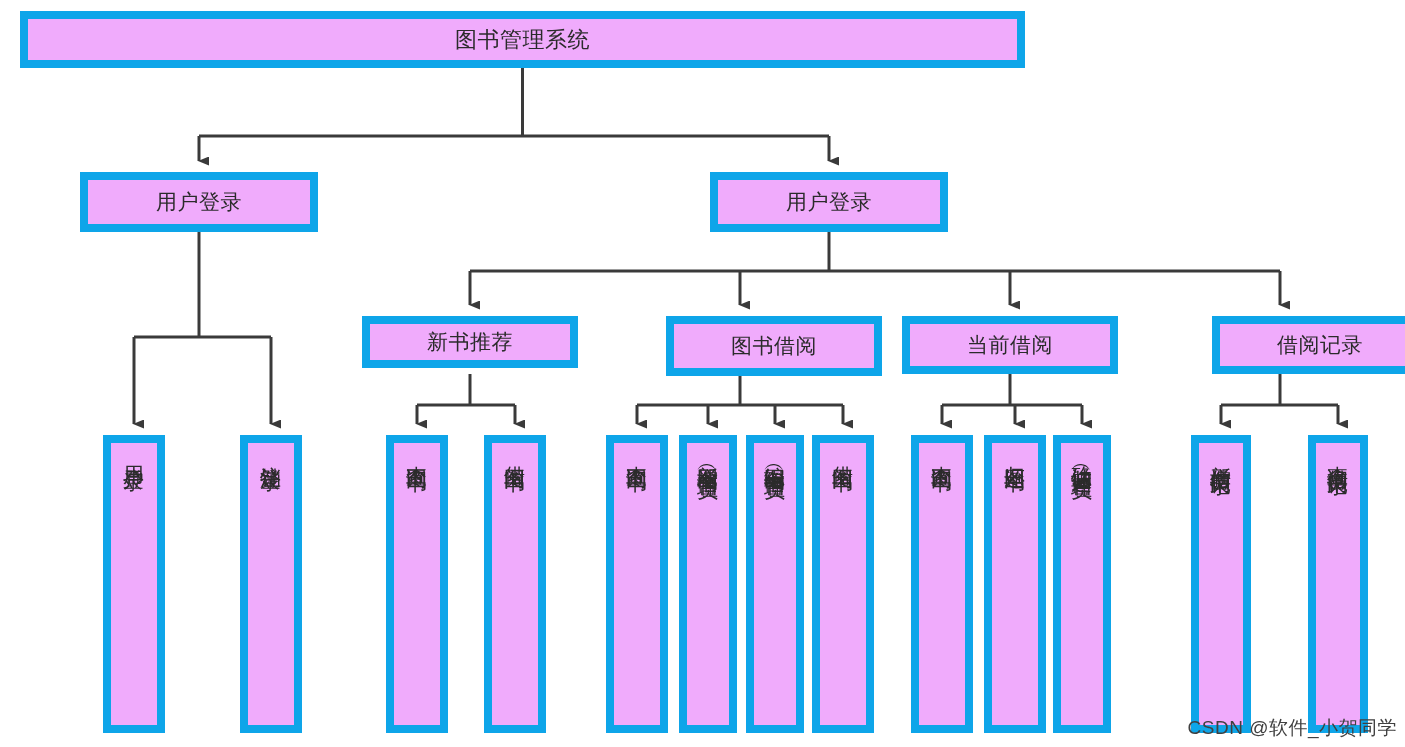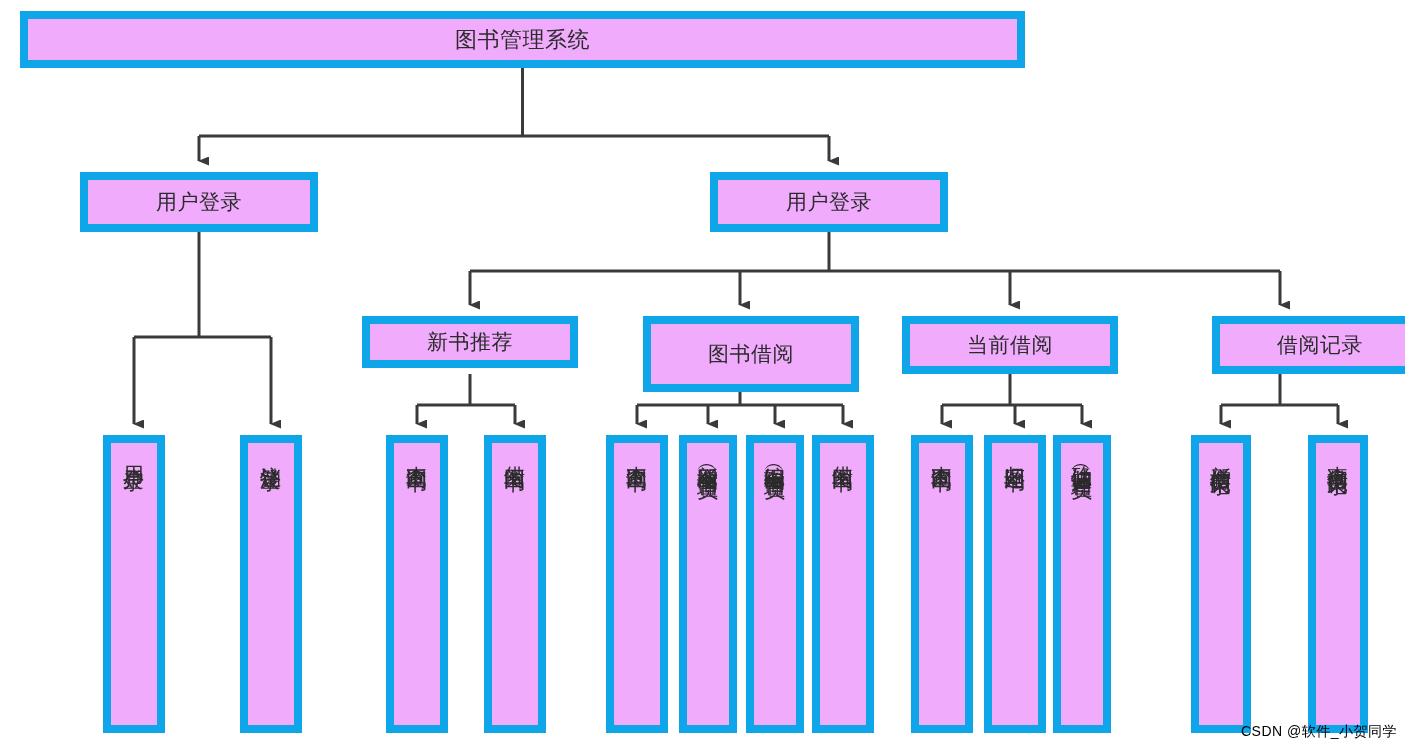--- a/index.html
+++ b/index.html
@@ -60,22 +60,22 @@
     text-orientation: upright;
     font-size: 21px;
     line-height: 1.0;
     letter-spacing: 2px;
     white-space: nowrap;
   }
   .watermark {
     position: absolute;
     right: 8px;
     bottom: 6px;
-    font-size: 14px;
-    color: #000000;
+    font-size: 19px;
+    color: #404040;
     letter-spacing: 0.5px;
     z-index: 3;
     white-space: nowrap;
   }
 </style>
 </head>
 <body>
 
 <div id="canvas">
 
@@ -129,21 +129,21 @@
   <div class="node h" style="left:80px; top:172px; width:238px; height:60px;">
     <span class="label">用户登录</span>
   </div>
   <div class="node h" style="left:710px; top:172px; width:238px; height:60px;">
     <span class="label">用户登录</span>
   </div>
 
   <div class="node h" style="left:362px; top:316px; width:216px; height:52px;">
     <span class="label">新书推荐</span>
   </div>
-  <div class="node h" style="left:643px; top:316px; width:216px; height:76px;">
+  <div class="node h" style="left:666px; top:316px; width:216px; height:60px;">
     <span class="label">图书借阅</span>
   </div>
   <div class="node h" style="left:902px; top:316px; width:216px; height:58px;">
     <span class="label">当前借阅</span>
   </div>
   <div class="node h" style="left:1172px; top:316px; width:216px; height:58px;margin-left:40px;">
     <span class="label">借阅记录</span>
   </div>
 
   <div class="node v" style="left:103px; top:435px; width:62px; height:298px;">

